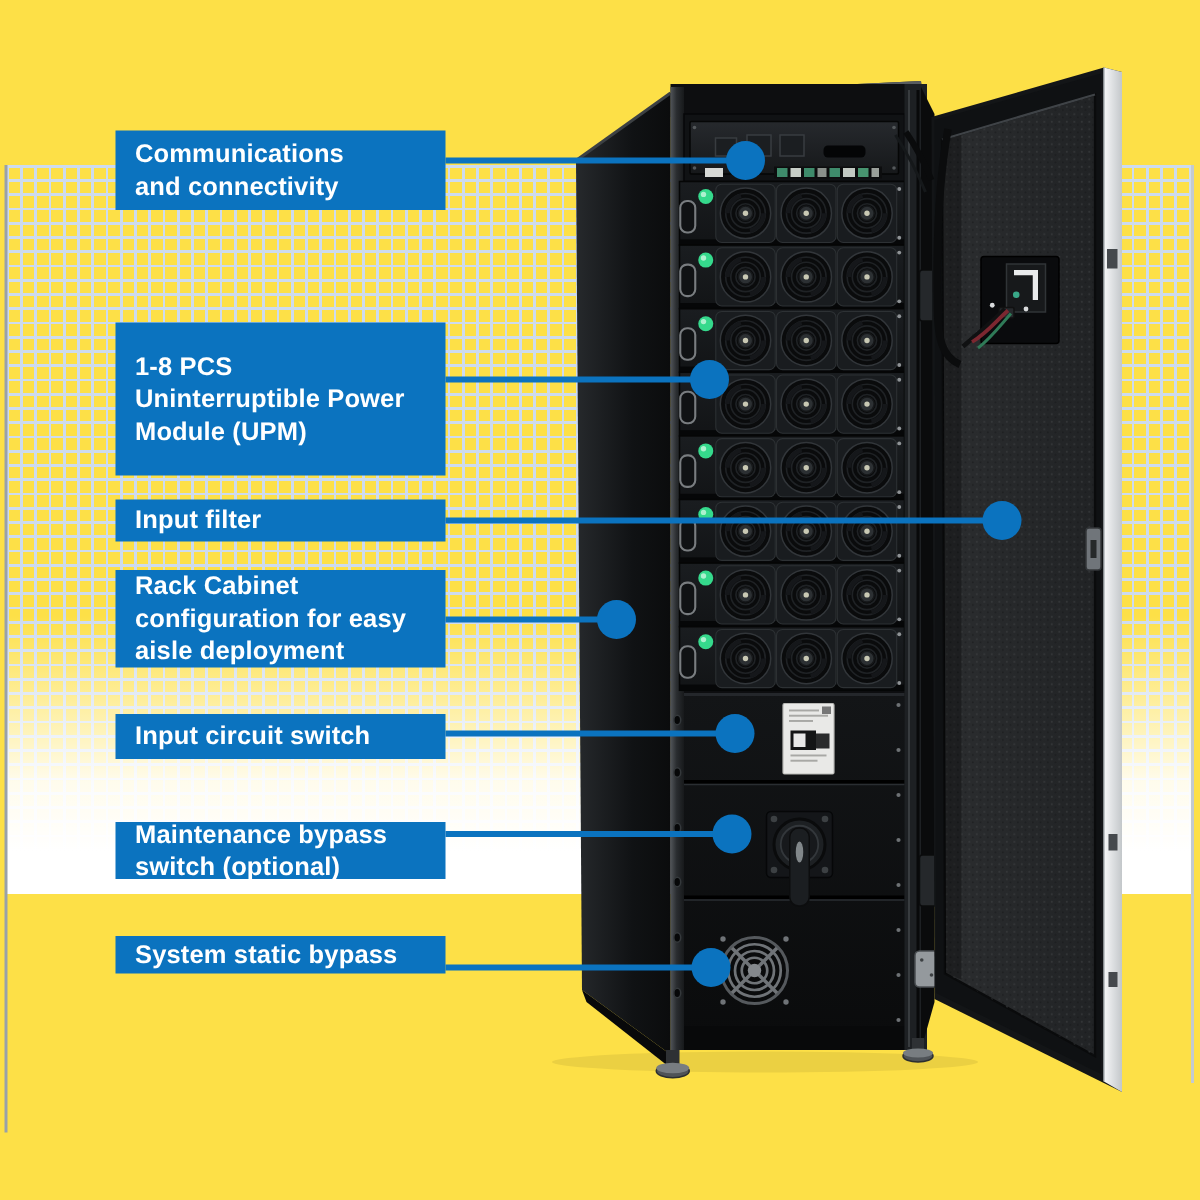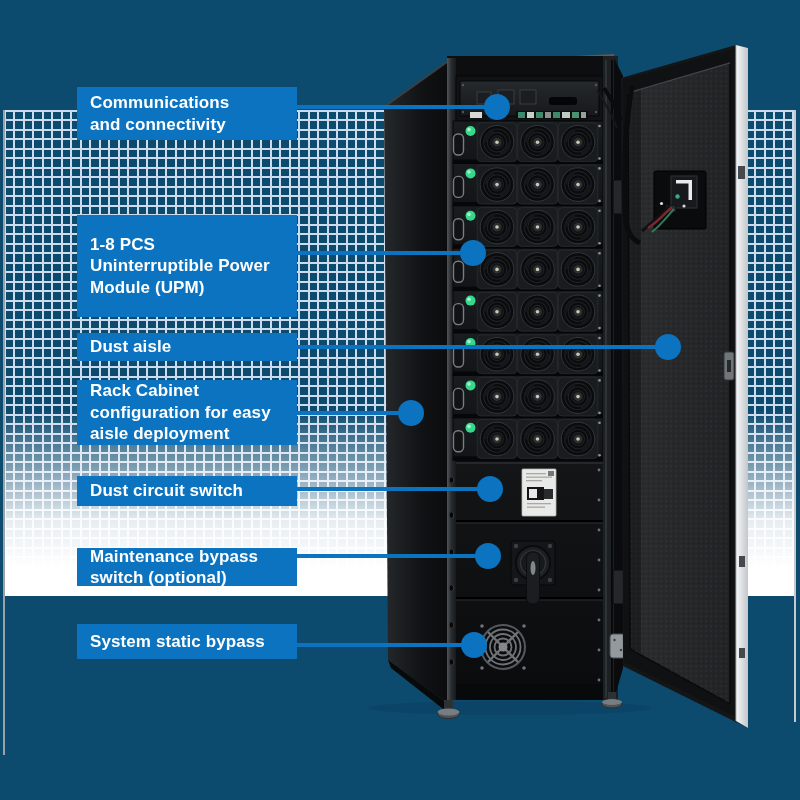--- a/index.html
+++ b/index.html
@@ -1,16 +1,16 @@
 <!DOCTYPE html>
 <html><head>
 <meta charset="utf-8">
 <style>
   html,body{margin:0;padding:0;background:#fff;}
-  #stage{position:relative;width:800px;height:800px;background:#0c4a6e;overflow:hidden;
+  #stage{position:relative;width:800px;height:800px;background:#fde047;overflow:hidden;
          font-family:"Liberation Sans",sans-serif;}
   
   #grid{position:absolute;left:4px;top:110px;width:791px;height:486px;z-index:1;
         background-image:
           repeating-linear-gradient(to right, var(--gridc,#cddbef) 0 1.7px, transparent 1.7px 9.5px),
           repeating-linear-gradient(to bottom, var(--gridc,#cddbef) 0 1.7px, transparent 1.7px 9.5px);}
   #grid-fade{position:absolute;left:4px;top:410px;width:791px;height:186px;z-index:2;
         background:linear-gradient(to bottom, rgba(255,255,255,0) 0%, rgba(255,255,255,.9) 60%, #fff 85%);}
   .edge-line{position:absolute;width:2px;z-index:3;}
   #edge-left{left:3px;top:110px;height:645px;background:#99a1a9;}
@@ -596,52 +596,52 @@
       <span>1-8 PCS
 Uninterruptible Power
 Module (UPM)</span>
       </div>
   </div>
 
   <div>
     <div class="c-line" style="top:345px;width:371px"></div>
     <div class="c-dot" style="left:655px;top:334px"></div>
     <div class="c-box" style="top:333px;height:28px">
-      <span>Dust aisle</span>
+      <span>Input filter</span>
       </div>
   </div>
 
   <div>
     <div class="c-line" style="top:411px;width:114px"></div>
     <div class="c-dot" style="left:398px;top:400px"></div>
     <div class="c-box" style="top:380px;height:65px">
       <span>Rack Cabinet
 configuration for easy
 aisle deployment</span>
       </div>
   </div>
 
   <div>
     <div class="c-line" style="top:487px;width:193px"></div>
     <div class="c-dot" style="left:477px;top:476px"></div>
     <div class="c-box" style="top:476px;height:30px">
-      <span>Dust circuit switch</span>
+      <span>Input circuit switch</span>
       </div>
   </div>
 
   <div>
     <div class="c-line" style="top:554px;width:191px"></div>
     <div class="c-dot" style="left:475px;top:543px"></div>
     <div class="c-box" style="top:548px;height:38px">
       <span>Maintenance bypass
 switch (optional)</span>
       </div>
   </div>
 
   <div>
     <div class="c-line" style="top:643px;width:177px"></div>
     <div class="c-dot" style="left:461px;top:632px"></div>
-    <div class="c-box" style="top:624px;height:35px">
+    <div class="c-box" style="top:624px;height:25px">
       <span>System static bypass</span>
       </div>
   </div>
 
 </div>
 
 </body></html>

